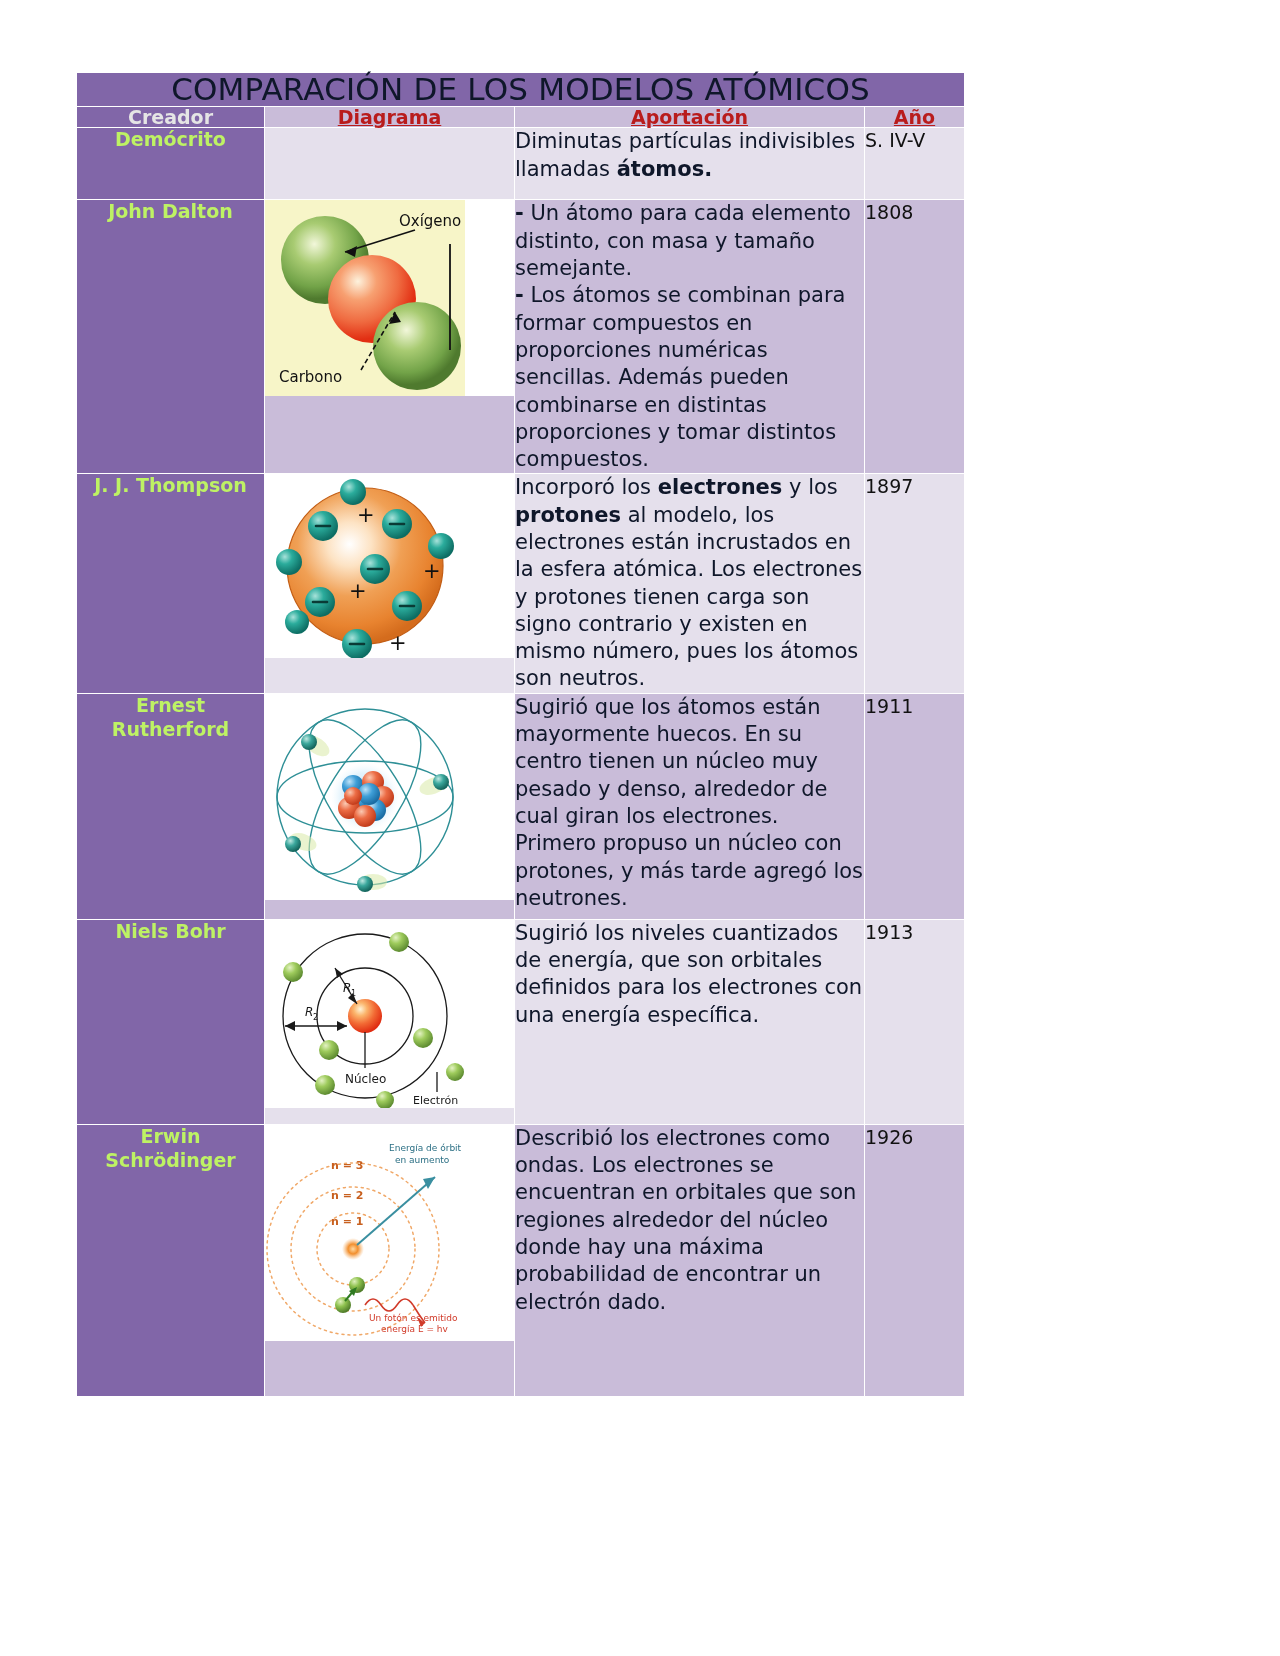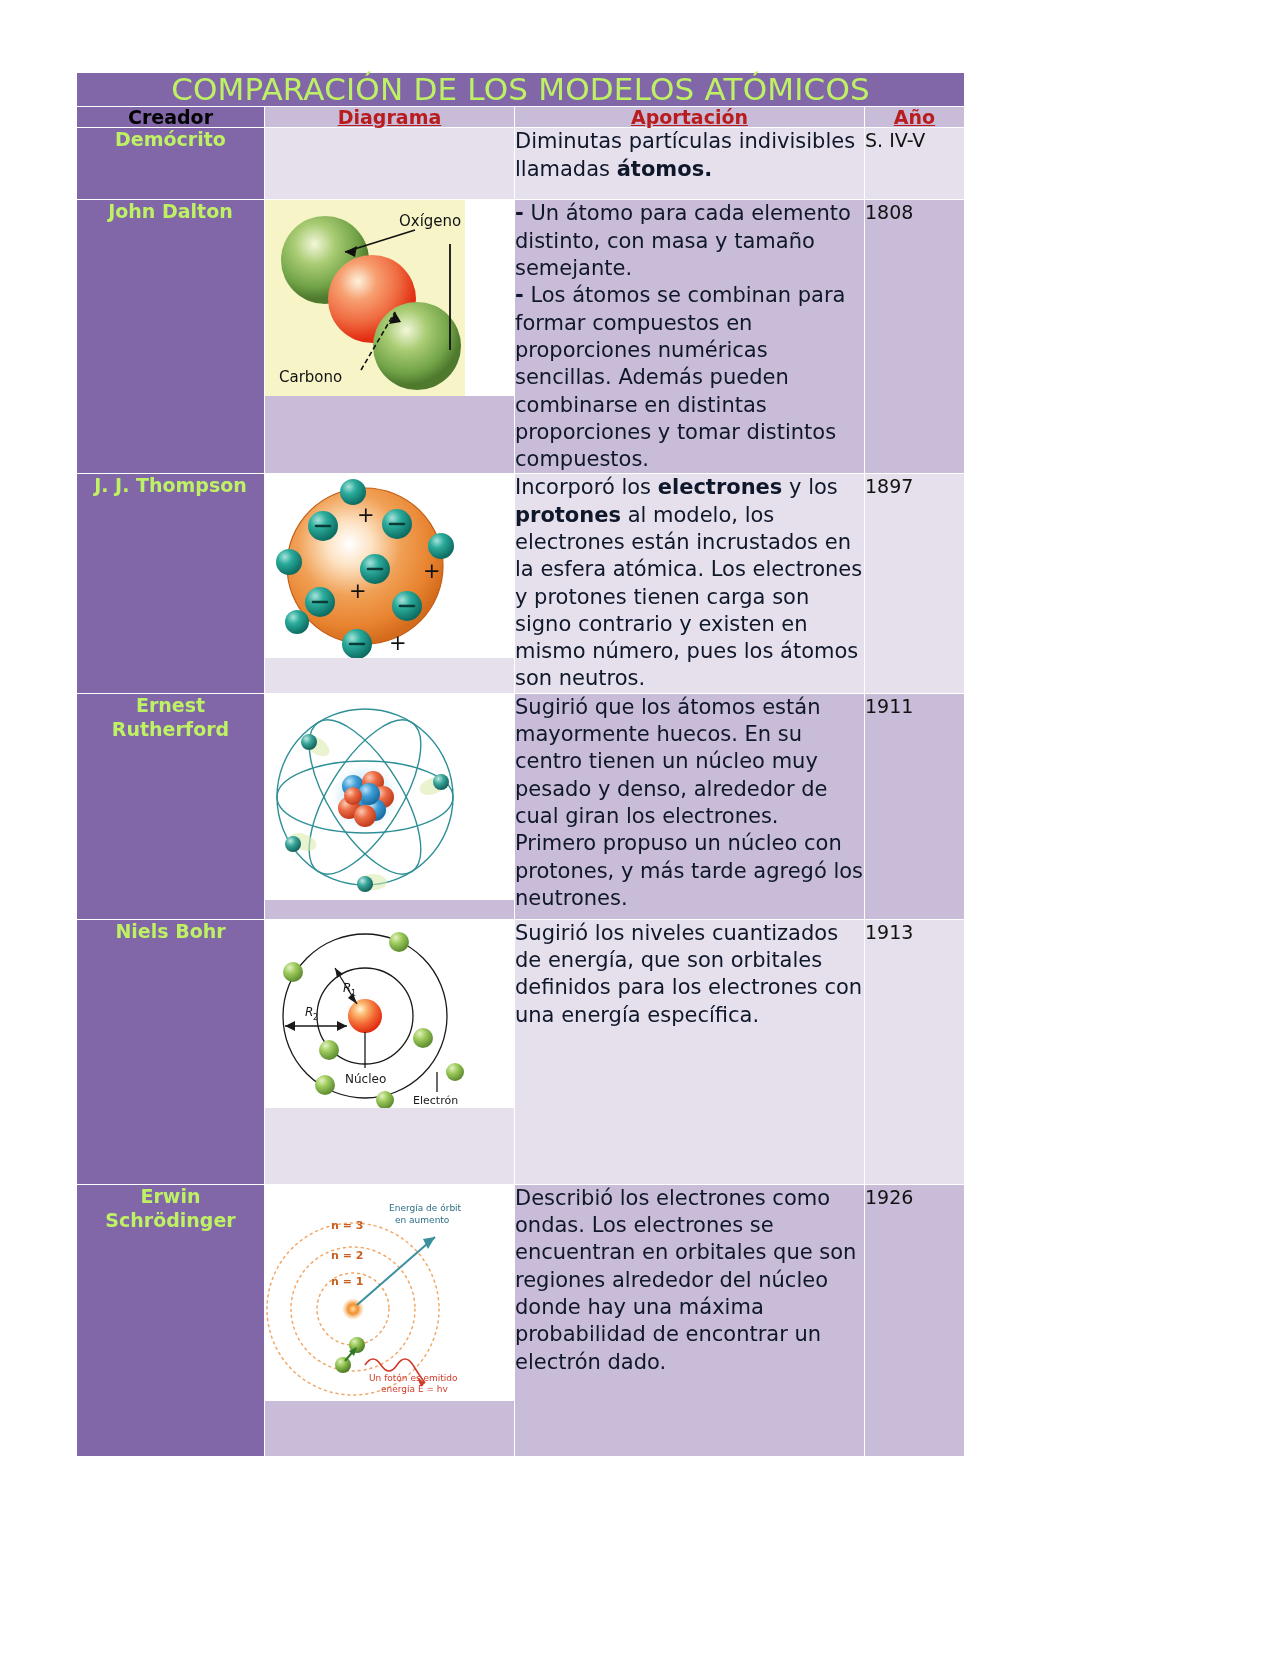--- a/index.html
+++ b/index.html
@@ -38,41 +38,41 @@
 
   table.models td, table.models th {
     border: 1px solid #ffffff;
     padding: 0;
     vertical-align: top;
   }
 
   
   .title-cell {
     background: #8166a8;
-    color: #bef264;
+    color: #0f172a;
     text-align: center;
     font-size: 31px;
     font-weight: 400;
     letter-spacing: 0.2px;
     padding: 6px 4px 8px 4px;
     line-height: 1.05;
     font-family: "DejaVu Sans", sans-serif;
   }
 
   
   .hdr {
     font-size: 19px;
     font-weight: bold;
     text-align: center;
     padding: 3px 4px 5px 4px;
     line-height: 1.1;
   }
   .hdr-creador {
     background: #8166a8;
-    color: #000000;
+    color: #e5e5e5;
   }
   .hdr-light {
     background: #c9bcd9;
     color: #b91c1c;
     text-decoration: underline;
   }
 
   
   .col-creador { width: 188px; }
   .col-diagrama { width: 250px; }
@@ -318,21 +318,21 @@
               </g>
             </svg>
           </div>
         </td>
         <td class="cell-text">
           <span><span>Sugirió que los átomos están mayormente huecos. En su centro tienen un núcleo muy pesado y denso, alrededor de cual giran los electrones. Primero propuso un núcleo con protones, y más tarde agregó los neutrones.</span></span>
         </td>
         <td class="cell-year">1911</td>
       </tr>
 
-      <tr class="shade-a" style="height:265px">
+      <tr class="shade-a" style="height:205px">
         <td class="cell-creator">Niels Bohr</td>
         <td class="cell-diagram">
           <div class="fig">
             <svg width="200" height="188" viewBox="0 0 200 188">
               <rect x="0" y="0" width="200" height="188" fill="#ffffff"></rect>
               <defs>
                 <radialGradient id="gNuc" cx="36%" cy="30%" r="70%">
                   <stop offset="0%" stop-color="#fff4d8"></stop>
                   <stop offset="28%" stop-color="#fbb46b"></stop>
                   <stop offset="62%" stop-color="#f26a34"></stop>

